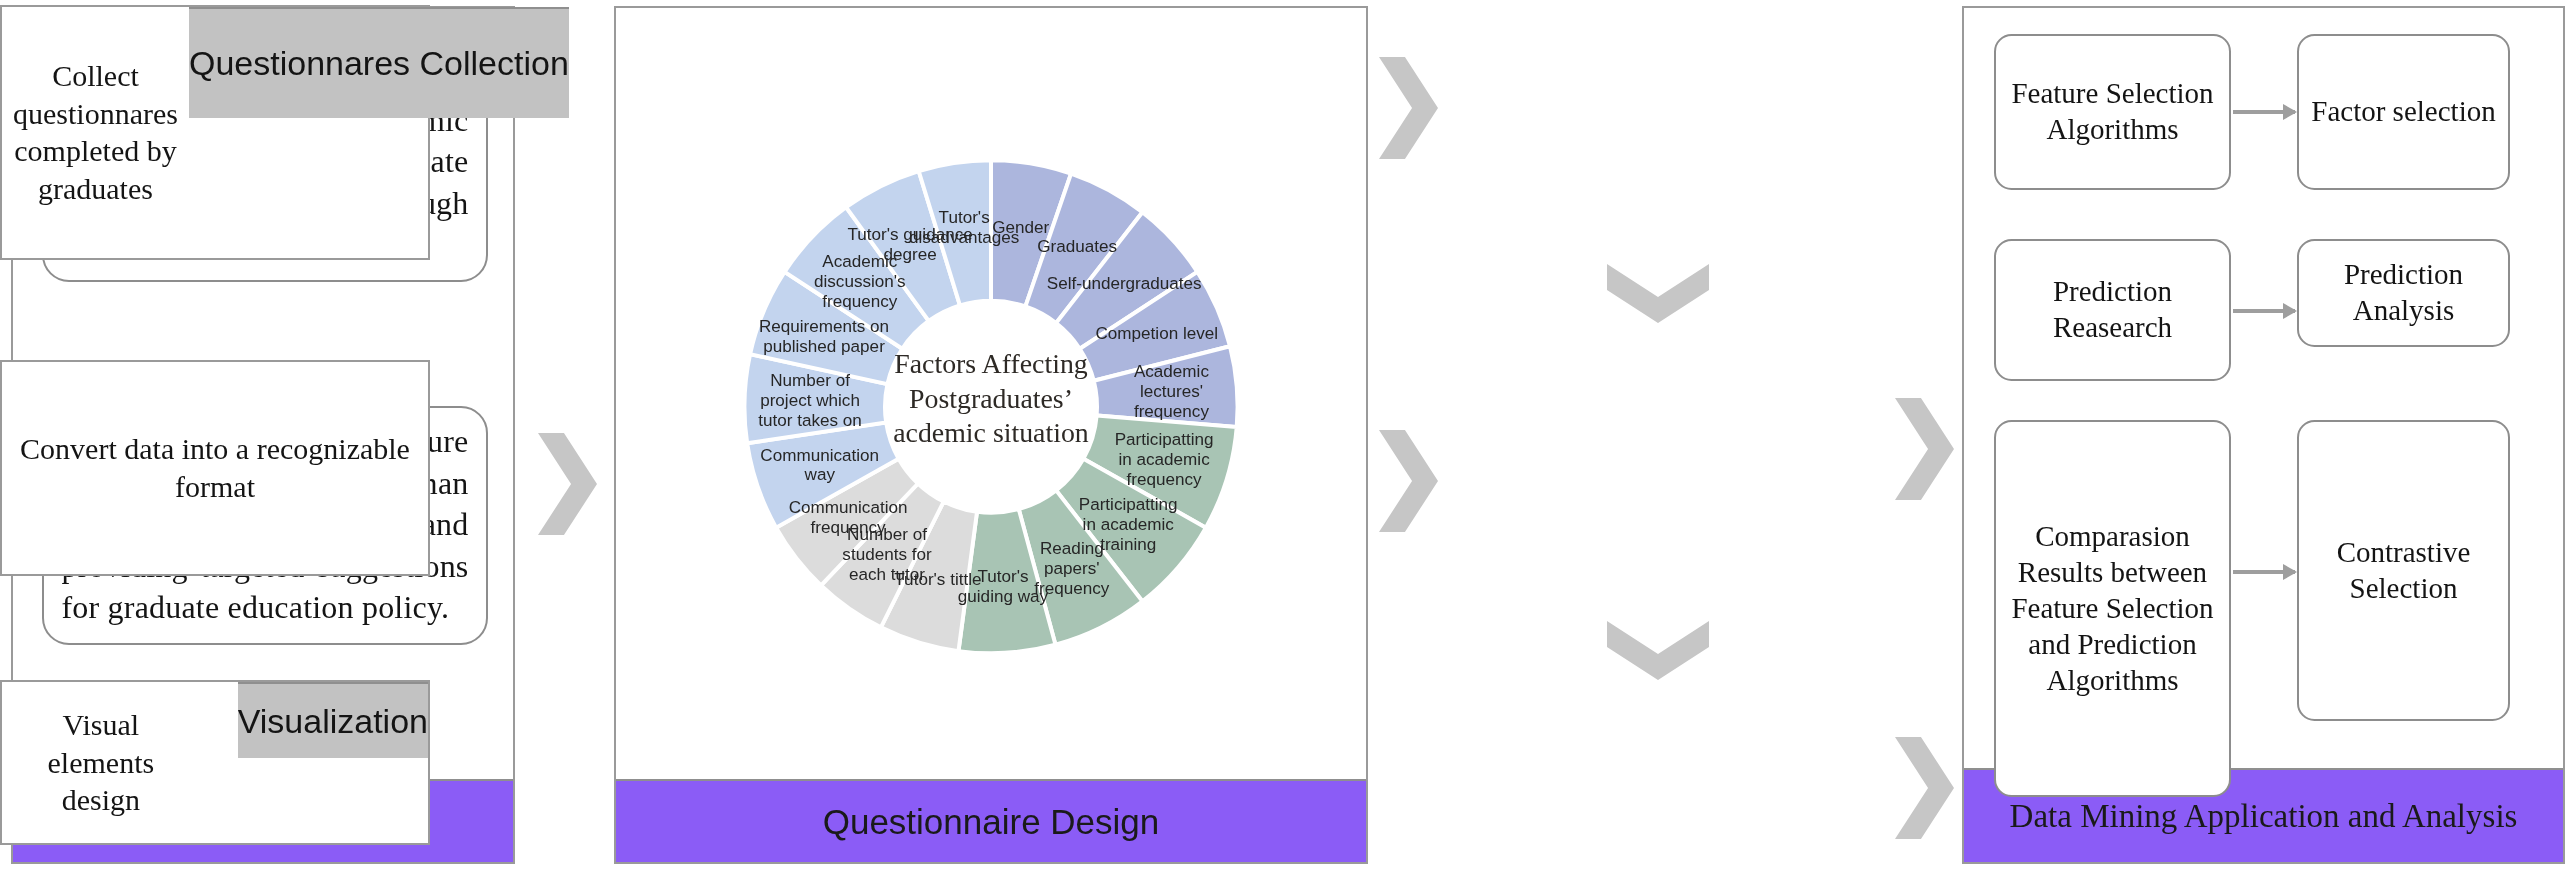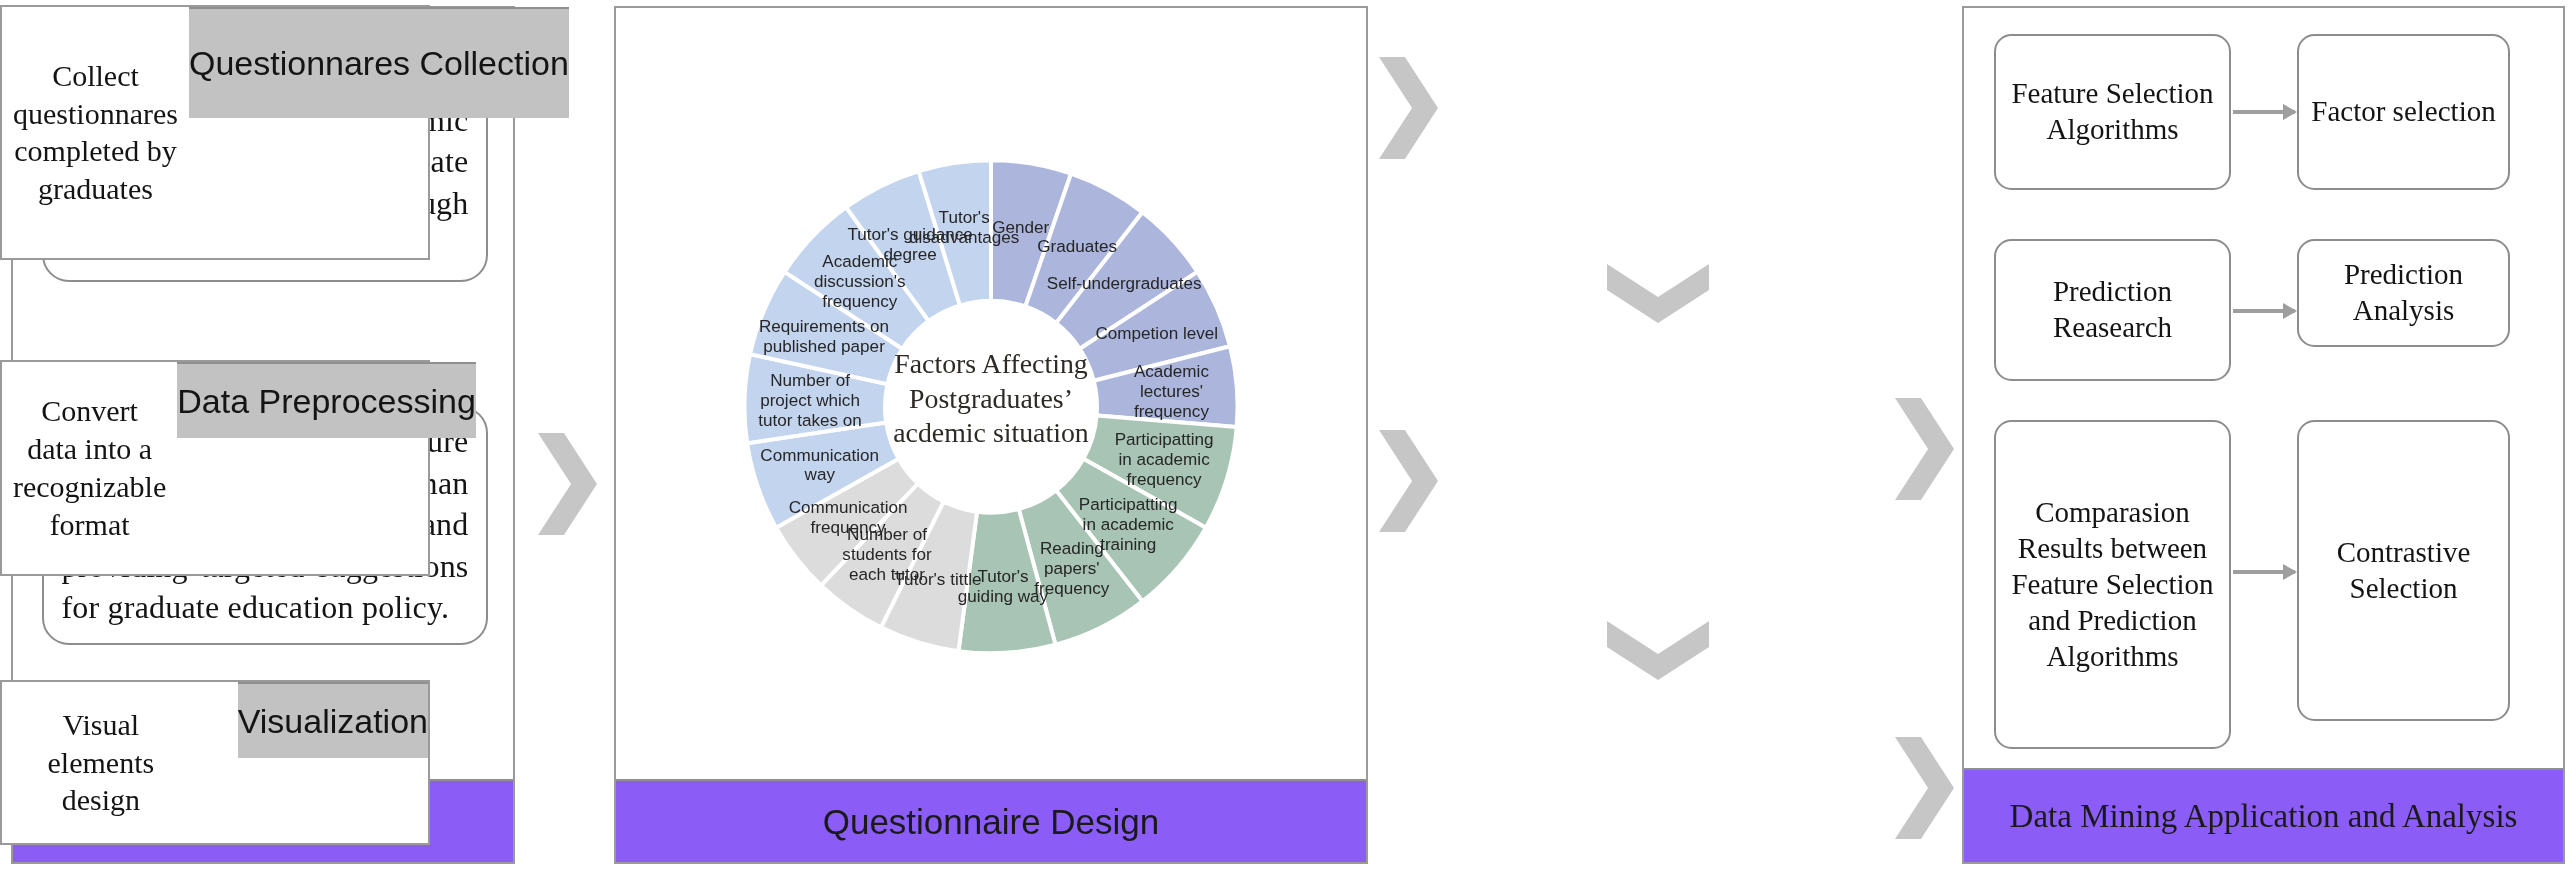--- a/index.html
+++ b/index.html
@@ -142,21 +142,21 @@
     background: #fff;
     display: flex; align-items: center; justify-content: center;
     text-align: center;
     font-size: 29px; line-height: 1.24; color: #141414;
     padding: 3.2px 6.4px;
   }
   #dm-feature-selection-algorithms { left: 30px;  top: 25.5px;  width: 237px; height: 156px; }
   #dm-factor-selection             { left: 333px; top: 25.5px;  width: 213px; height: 156px; }
   #dm-prediction-algorithms        { left: 30px;  top: 231px; width: 237px; height: 142px; }
   #dm-prediction-analysis          { left: 333px; top: 231px; width: 213px; height: 108px; }
-  #dm-comparasion-results          { left: 30px;  top: 412px; width: 237px; height: 329px; }
+  #dm-comparasion-results          { left: 30px;  top: 412px; width: 237px; height: 377px; }
   #dm-contrastive-analysis         { left: 333px; top: 412px; width: 213px; height: 301px; }
 
   .dm-arrow { position: absolute; height: 3.2px; background: #9e9e9e; }
   .dm-arrow::after {
     content: ""; position: absolute; right: -1.6px; top: -6.4px;
     border-left: 14.3px solid #9e9e9e;
     border-top: 8px solid transparent;
     border-bottom: 8px solid transparent;
   }
   #dm-arrow-1 { left: 269px; top: 102px; width: 62px; }
@@ -233,21 +233,20 @@
 <div class="chev" id="chev-3"></div>
 
 <div id="panel-pipeline">
   <div class="stage" id="stage-questionnares">
     <div class="stage-top">Collect questionnares completed by graduates</div>
     <div class="stage-bar">Questionnares Collection</div>
   </div>
   <div class="chev-down" id="chev-p3-a"></div>
   <div class="stage" id="stage-preprocessing">
     <div class="stage-top">Convert data into a recognizable format</div>
-    <div class="stage-bar">Data Preprocessing</div>
   </div>
   <div class="chev-down" id="chev-p3-b"></div>
   <div class="stage" id="stage-visualization">
     <div class="stage-top">Visual elements design</div>
     <div class="stage-bar">Visualization</div>
   </div>
 </div>
 
 <div class="chev" id="chev-4"></div>
 <div class="chev" id="chev-5"></div>

